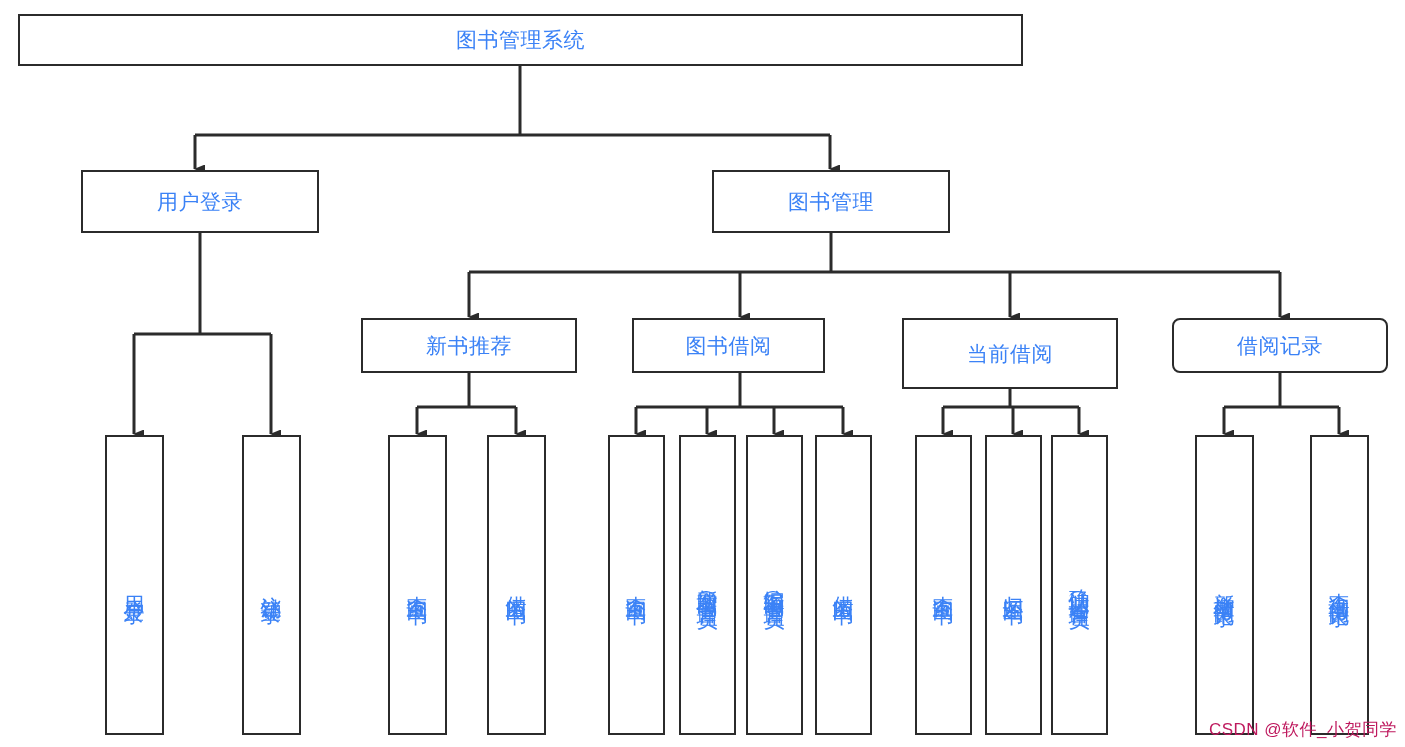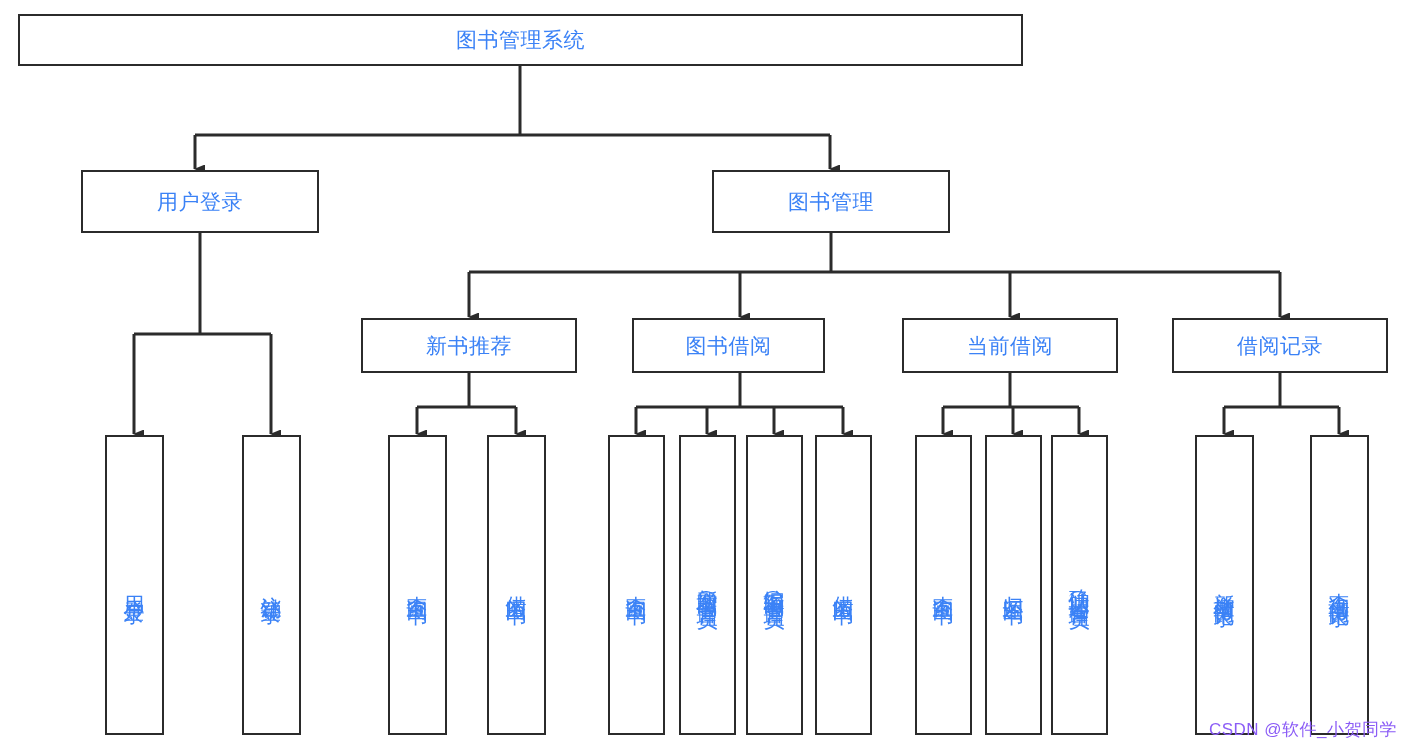--- a/index.html
+++ b/index.html
@@ -57,21 +57,21 @@
     white-space: nowrap;
   }
   .node-label {
     display: block;
   }
   #watermark {
     position: absolute;
     right: 8px;
     bottom: 6px;
     font-size: 17px;
-    color: #8b5cf6;
+    color: #be185d;
     letter-spacing: 0.5px;
     user-select: none;
     white-space: nowrap;
   }
 </style>
 </head>
 <body>
 
 <div id="diagram-root">
   <svg id="tree-svg" viewBox="0 0 1405 747" xmlns="http://www.w3.org/2000/svg">
@@ -125,24 +125,24 @@
       </div>
       <div class="node-box horizontal" style="left: 712px; top: 170px; width: 238px; height: 63px;">
         <span class="node-label">图书管理</span>
       </div>
       <div class="node-box horizontal" style="left: 361px; top: 318px; width: 216px; height: 55px;">
         <span class="node-label">新书推荐</span>
       </div>
       <div class="node-box horizontal" style="left: 632px; top: 318px; width: 193px; height: 55px;">
         <span class="node-label">图书借阅</span>
       </div>
-      <div class="node-box horizontal" style="left: 902px; top: 318px; width: 216px; height: 55px;">
+      <div class="node-box horizontal" style="left: 902px; top: 318px; width: 216px; height: 71px;">
         <span class="node-label">当前借阅</span>
       </div>
-      <div class="node-box horizontal" style="left: 1172px; top: 318px; width: 216px; height: 55px;">
+      <div class="node-box horizontal" style="left: 1172px; top: 318px; width: 216px; height: 55px; border-radius: 8px;">
         <span class="node-label">借阅记录</span>
       </div>
       <div class="node-box vertical" style="left: 105px; top: 435px; width: 59px; height: 300px; writing-mode: vertical-rl; text-orientation: upright;">
         <span class="node-label">用户登录</span>
       </div>
       <div class="node-box vertical" style="left: 242px; top: 435px; width: 59px; height: 300px; writing-mode: vertical-rl; text-orientation: upright;">
         <span class="node-label">注销登录</span>
       </div>
       <div class="node-box vertical" style="left: 388px; top: 435px; width: 59px; height: 300px; writing-mode: vertical-rl; text-orientation: upright;">
         <span class="node-label">查询图书</span>

